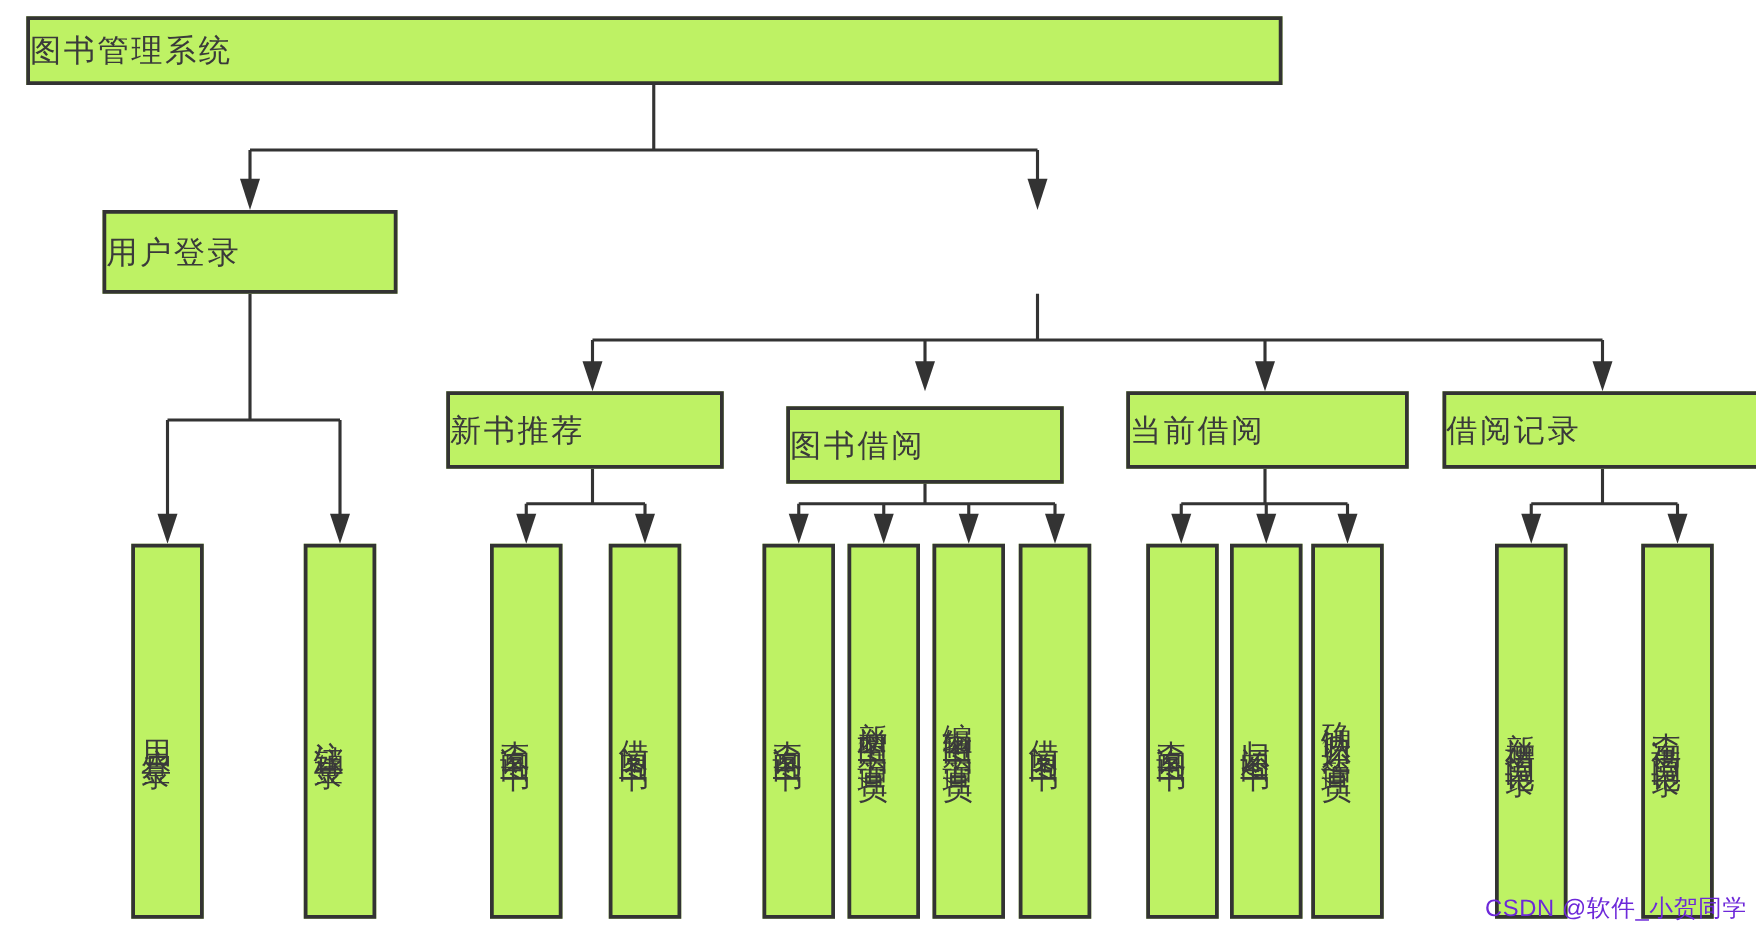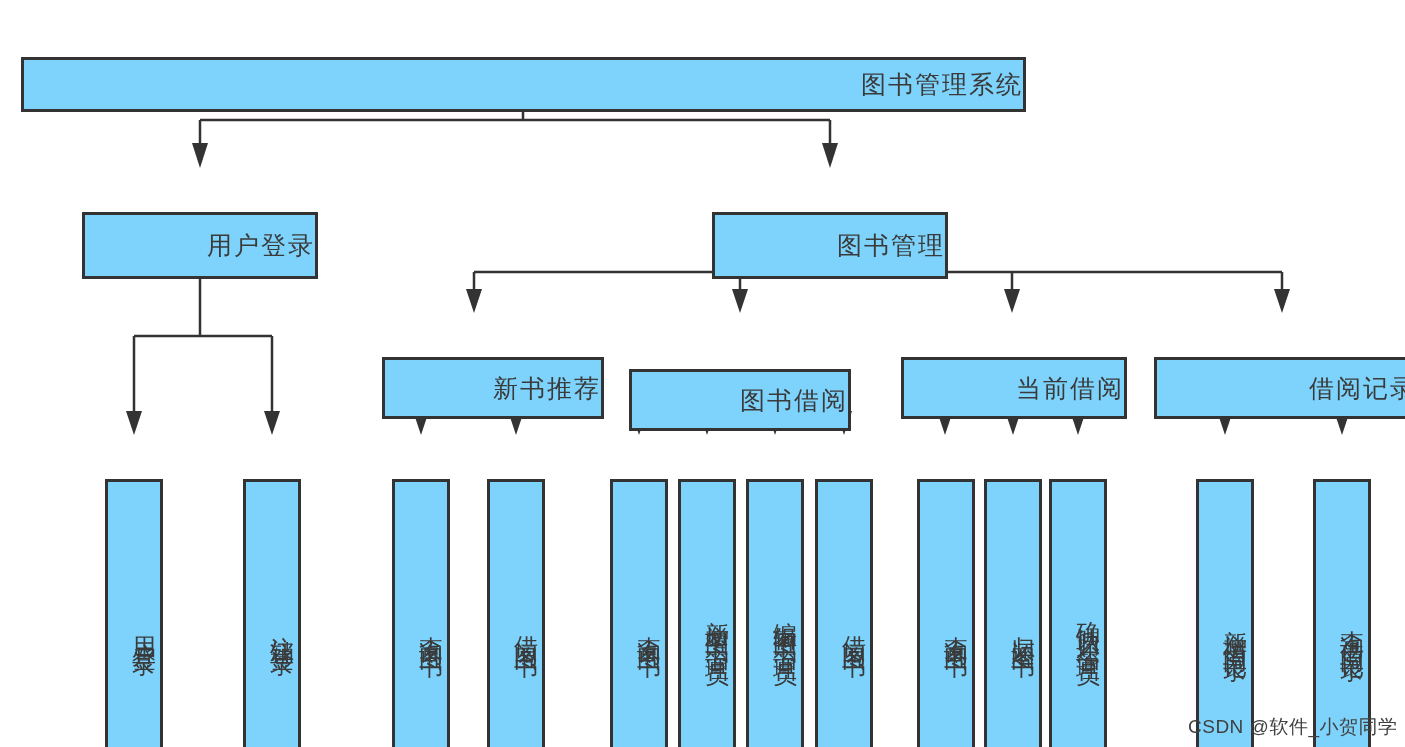--- a/index.html
+++ b/index.html
@@ -7,27 +7,26 @@
     position:relative;
     width:1405px; height:747px;
     background:#ffffff;
     overflow:hidden;
     font-family:"Liberation Sans","DejaVu Sans",sans-serif;
   }
   svg.connectors { position:absolute; left:0; top:0; z-index:0; }
   .box {
     position:absolute;
     box-sizing:border-box;
-    background:#7dd3fc;
+    background:#bef264;
     border:3px solid #333333;
     display:flex;
     align-items:center;
-    justify-content:flex-end;
+    justify-content:flex-start;
     z-index:1;
-    margin-top:44px;
   }
   .hbox span {
     font-size:25px;
     letter-spacing:2px;
     color:#3a3a3a;
     white-space:nowrap;
   }
   .vbox span {
     writing-mode:vertical-rl;
     text-orientation:mixed;
@@ -36,21 +35,21 @@
     color:#3a3a3a;
     white-space:nowrap;
   }
   .watermark {
     position:absolute;
     left:1188px;
     top:714px;
     z-index:10;
     font-size:19px;
     letter-spacing:0.5px;
-    color:#404040;
+    color:#6d28d9;
     white-space:nowrap;
     text-align:center;
   }
 </style>
 </head>
 <body>
 
 <div class="canvas">
 
   <svg class="connectors" width="1405" height="747" viewBox="0 0 1405 747">
@@ -93,25 +92,22 @@
     </g>
   </svg>
 
   <div class="box hbox" style="left:21px;top:13px;width:1005px;height:55px">
     <span>图书管理系统</span>
   </div>
 
   <div class="box hbox" style="left:82px;top:168px;width:236px;height:67px">
     <span>用户登录</span>
   </div>
-  <div class="box hbox" style="left:712px;top:168px;width:236px;height:67px">
-    <span>图书管理</span>
-  </div>
 
-  <div class="box hbox" style="left:382px;top:313px;width:222px;height:62px">
+  <div class="box hbox" style="left:357px;top:313px;width:222px;height:62px">
     <span>新书推荐</span>
   </div>
   <div class="box hbox" style="left:629px;top:325px;width:222px;height:62px">
     <span>图书借阅</span>
   </div>
   <div class="box hbox" style="left:901px;top:313px;width:226px;height:62px">
     <span>当前借阅</span>
   </div>
   <div class="box hbox" style="left:1154px;top:313px;width:266px;height:62px">
     <span>借阅记录</span>

